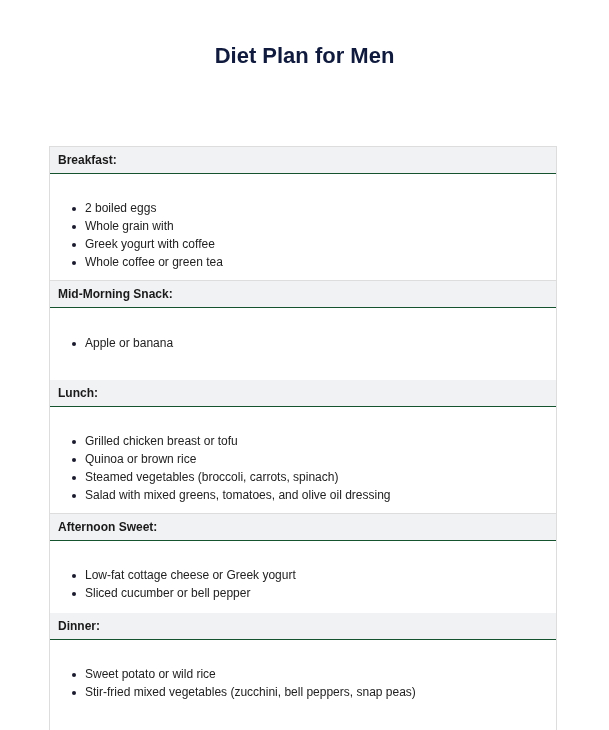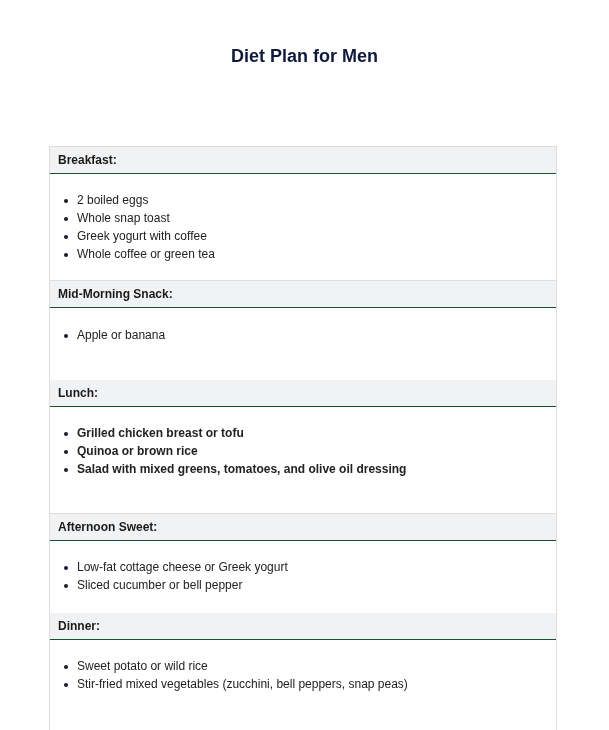--- a/index.html
+++ b/index.html
@@ -15,21 +15,21 @@
       font-family: "Liberation Sans", sans-serif;
       color: #222222;
     }
     .page-title {
       position: absolute;
       top: 40px;
       left: 0;
       width: 609px;
       text-align: center;
       margin: 0;
-      font-size: 18px;
+      font-size: 22px;
       font-weight: bold;
       color: #0f1a3d;
       line-height: 32px;
     }
     .plan-table {
       position: absolute;
       top: 146px;
       left: 49px;
       width: 506px;
       border-left: 1px solid #dddddd;
@@ -47,21 +47,21 @@
       border-bottom: 1px solid #14532d;
     }
     .meal-header.with-top {
       border-top: 1px solid #dddddd;
     }
     .meal-body {
       background: #ffffff;
       padding: 17px 8px 0 8px;
     }
     .meal-body ul {
-      margin: 0;
+      margin: 8px;
       padding: 0 0 0 19px;
       list-style: none;
     }
     .meal-body li {
       position: relative;
       font-size: 12px;
       line-height: 18px;
       color: #222222;
     }
     .meal-body li::before {
@@ -69,37 +69,37 @@
       position: absolute;
       left: -13px;
       top: 8px;
       width: 4px;
       height: 4px;
       border-radius: 50%;
       background: #1a1a2e;
     }
     #sec-breakfast .meal-body { height: 89px; }
     #sec-midmorning .meal-body { height: 54px; padding-top: 18px; }
-    #sec-lunch .meal-body { height: 89px; font-weight: bold; }
+    #sec-lunch .meal-body { height: 89px; }
     #sec-afternoon .meal-body { height: 55px; }
     #sec-dinner .meal-body { height: 80px; }
   </style>
 </head>
 <body>
 
 <h1 class="page-title">Diet Plan for Men</h1>
 
 <div class="plan-table">
 
   <section id="sec-breakfast">
     <div class="meal-header">Breakfast:</div>
     <div class="meal-body">
       <ul>
         <li>2 boiled eggs</li>
-        <li>Whole snap toast</li>
+        <li>Whole grain with</li>
         <li>Greek yogurt with coffee</li>
         <li>Whole coffee or green tea</li>
       </ul>
     </div>
   </section>
 
   <section id="sec-midmorning">
     <div class="meal-header with-top">Mid-Morning Snack:</div>
     <div class="meal-body">
       <ul>
@@ -107,20 +107,21 @@
       </ul>
     </div>
   </section>
 
   <section id="sec-lunch">
     <div class="meal-header">Lunch:</div>
     <div class="meal-body">
       <ul>
         <li>Grilled chicken breast or tofu</li>
         <li>Quinoa or brown rice</li>
+        <li>Steamed vegetables (broccoli, carrots, spinach)</li>
         <li>Salad with mixed greens, tomatoes, and olive oil dressing</li>
       </ul>
     </div>
   </section>
 
   <section id="sec-afternoon">
     <div class="meal-header with-top">Afternoon Sweet:</div>
     <div class="meal-body">
       <ul>
         <li>Low-fat cottage cheese or Greek yogurt</li>

